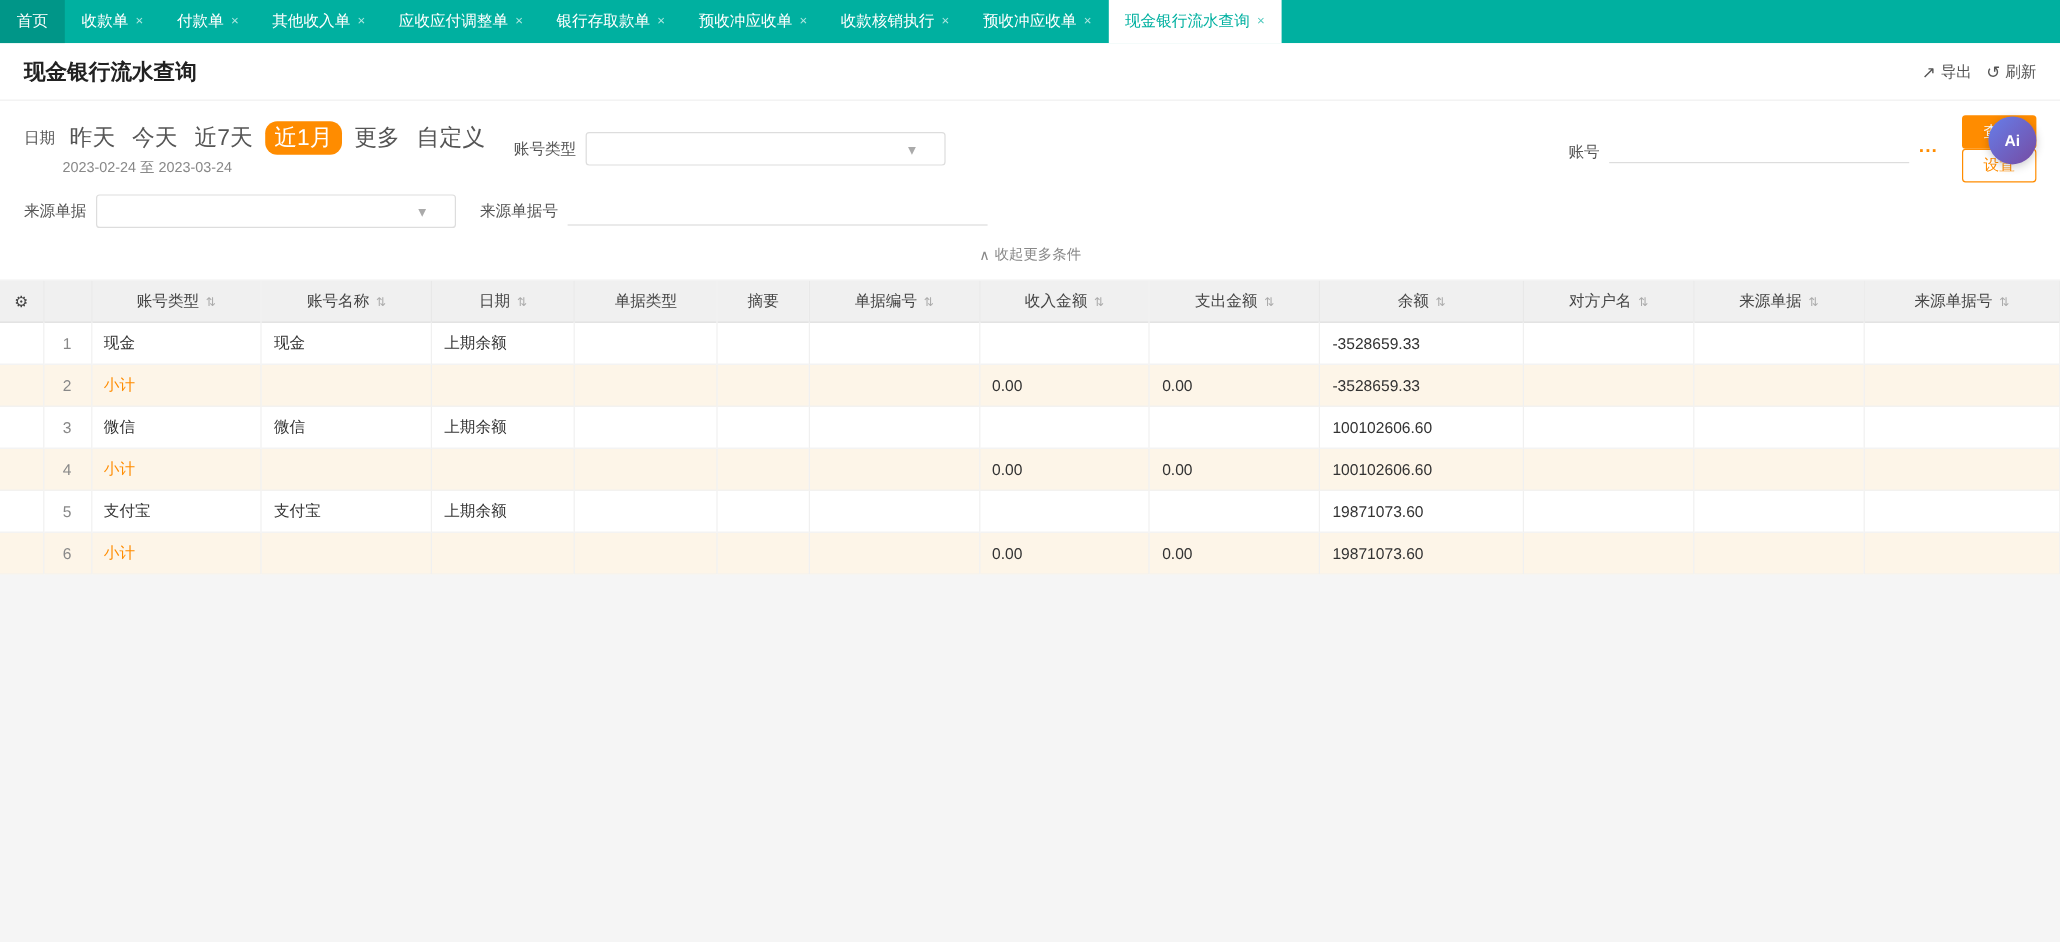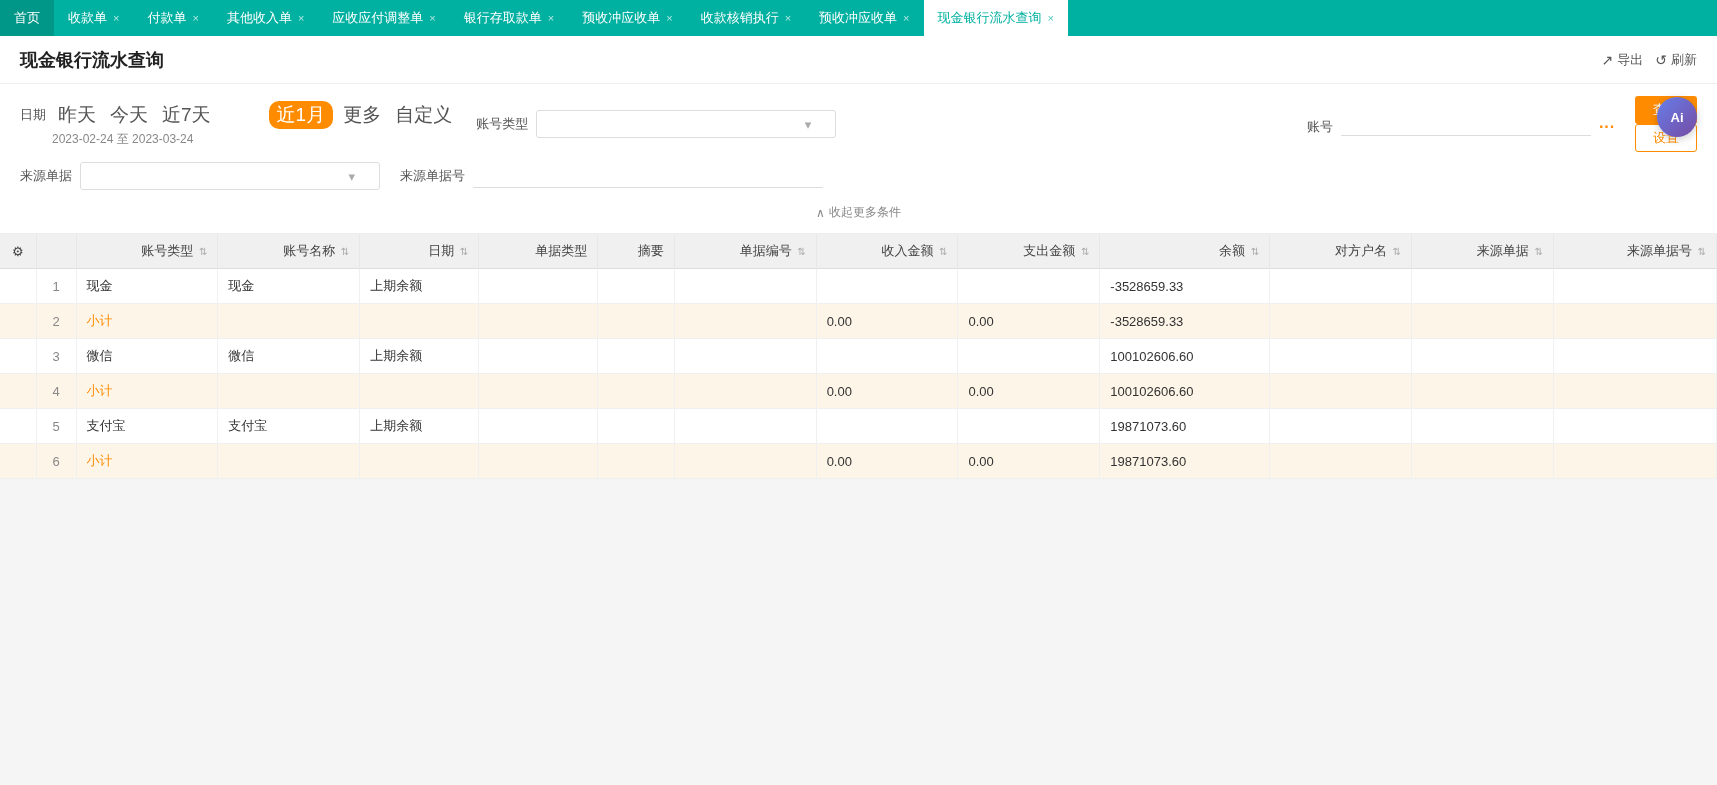--- a/index.html
+++ b/index.html
@@ -97,21 +97,20 @@
       cursor: pointer;
       padding: 1px 4px;
       border-radius: 3px;
       font-size: 19px;
     }
     .date-btn.active {
       background: #ff8c00;
       color: #fff;
       border-radius: 10px;
       padding: 1px 8px;
-      margin-left: 48px;
     }
     .date-range {
       color: #888;
       font-size: 12px;
       margin-top: 2px;
     }
     .filter-select {
       border: 1px solid #ddd;
       border-radius: 3px;
       padding: 4px 24px 4px 8px;
@@ -196,21 +195,21 @@
       width: 100%;
       border-collapse: collapse;
       font-size: 13px;
     }
     thead tr {
       background: #f0f0f0;
       border-bottom: 1px solid #ddd;
     }
     thead th {
       padding: 8px 10px;
-      text-align: right;
+      text-align: center;
       color: #444;
       font-weight: normal;
       white-space: nowrap;
       border-right: 1px solid #e8e8e8;
       position: relative;
     }
     thead th .sort-icon {
       color: #aaa;
       font-size: 10px;
       margin-left: 2px;

